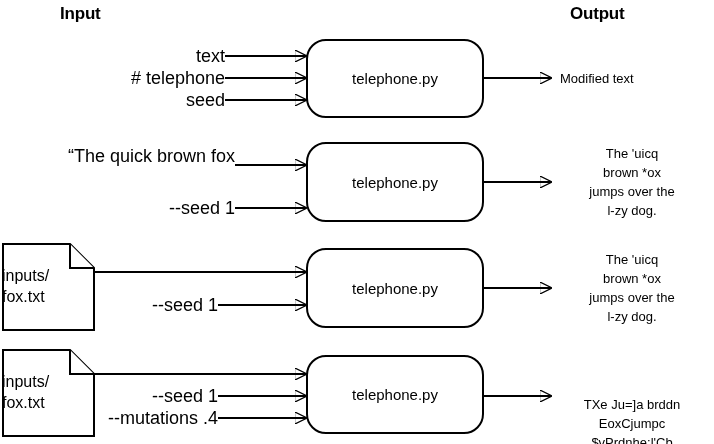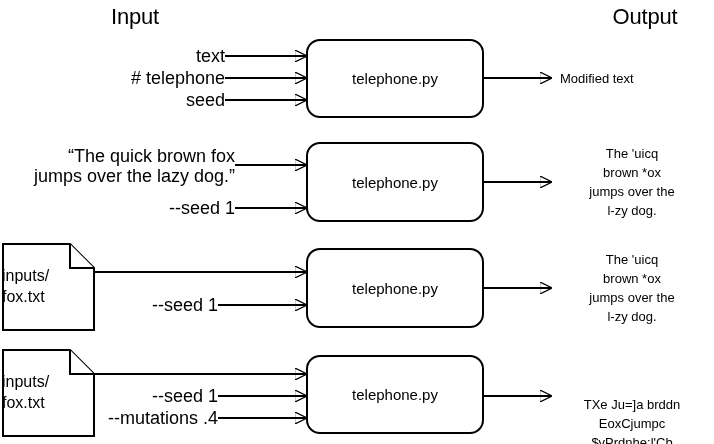--- a/index.html
+++ b/index.html
@@ -13,34 +13,33 @@
   }
   #canvas {
     position: relative;
     width: 714px;
     height: 444px;
     background: #ffffff;
     overflow: hidden;
   }
   .hdr {
     position: absolute;
-    font-weight: normal;
-    font-size: 22px;
-    text-align: center;
+    font-weight: bold;
+    font-size: 17px;
     white-space: nowrap;
     letter-spacing: -0.2px;
   }
   #hdr-input  { left: 60px;  top: 4px;  width: 150px; }
   #hdr-output { left: 570px; top: 4px;  width: 150px; }
 
   .proc-box {
     position: absolute;
     box-sizing: border-box;
     border: 2px solid #000000;
-    border-radius: 14px;
+    border-radius: 20px;
     background: #ffffff;
     display: flex;
     align-items: center;
     justify-content: center;
   }
   .proc-label {
     font-size: 15px;
     white-space: nowrap;
   }
 
@@ -125,21 +124,20 @@
   <div class="in-label" style="left:60px; top:69px; width:165px;"># telephone</div>
   <div class="in-label" style="left:60px; top:91px; width:165px;">seed</div>
 
   <div class="proc-box" style="left:306px; top:39px; width:178px; height:79px;">
     <span class="proc-label">telephone.py</span>
   </div>
 
   <div class="out-label out-left" style="left:560px; top:69px;">Modified text</div>
 
   <div class="in-label" style="left:20px; top:147px; width:215px;">“The quick brown fox</div>
-  <div class="in-label" style="left:20px; top:167px; width:215px;">jumps over the lazy dog.”</div>
   <div class="in-label" style="left:60px; top:199px; width:175px;">--seed 1</div>
 
   <div class="proc-box" style="left:306px; top:142px; width:178px; height:80px;">
     <span class="proc-label">telephone.py</span>
   </div>
 
   <div class="out-label" style="left:556px; top:144px; width:152px;">
     <div>The 'uicq</div>
     <div>brown *ox</div>
     <div>jumps over the</div>

